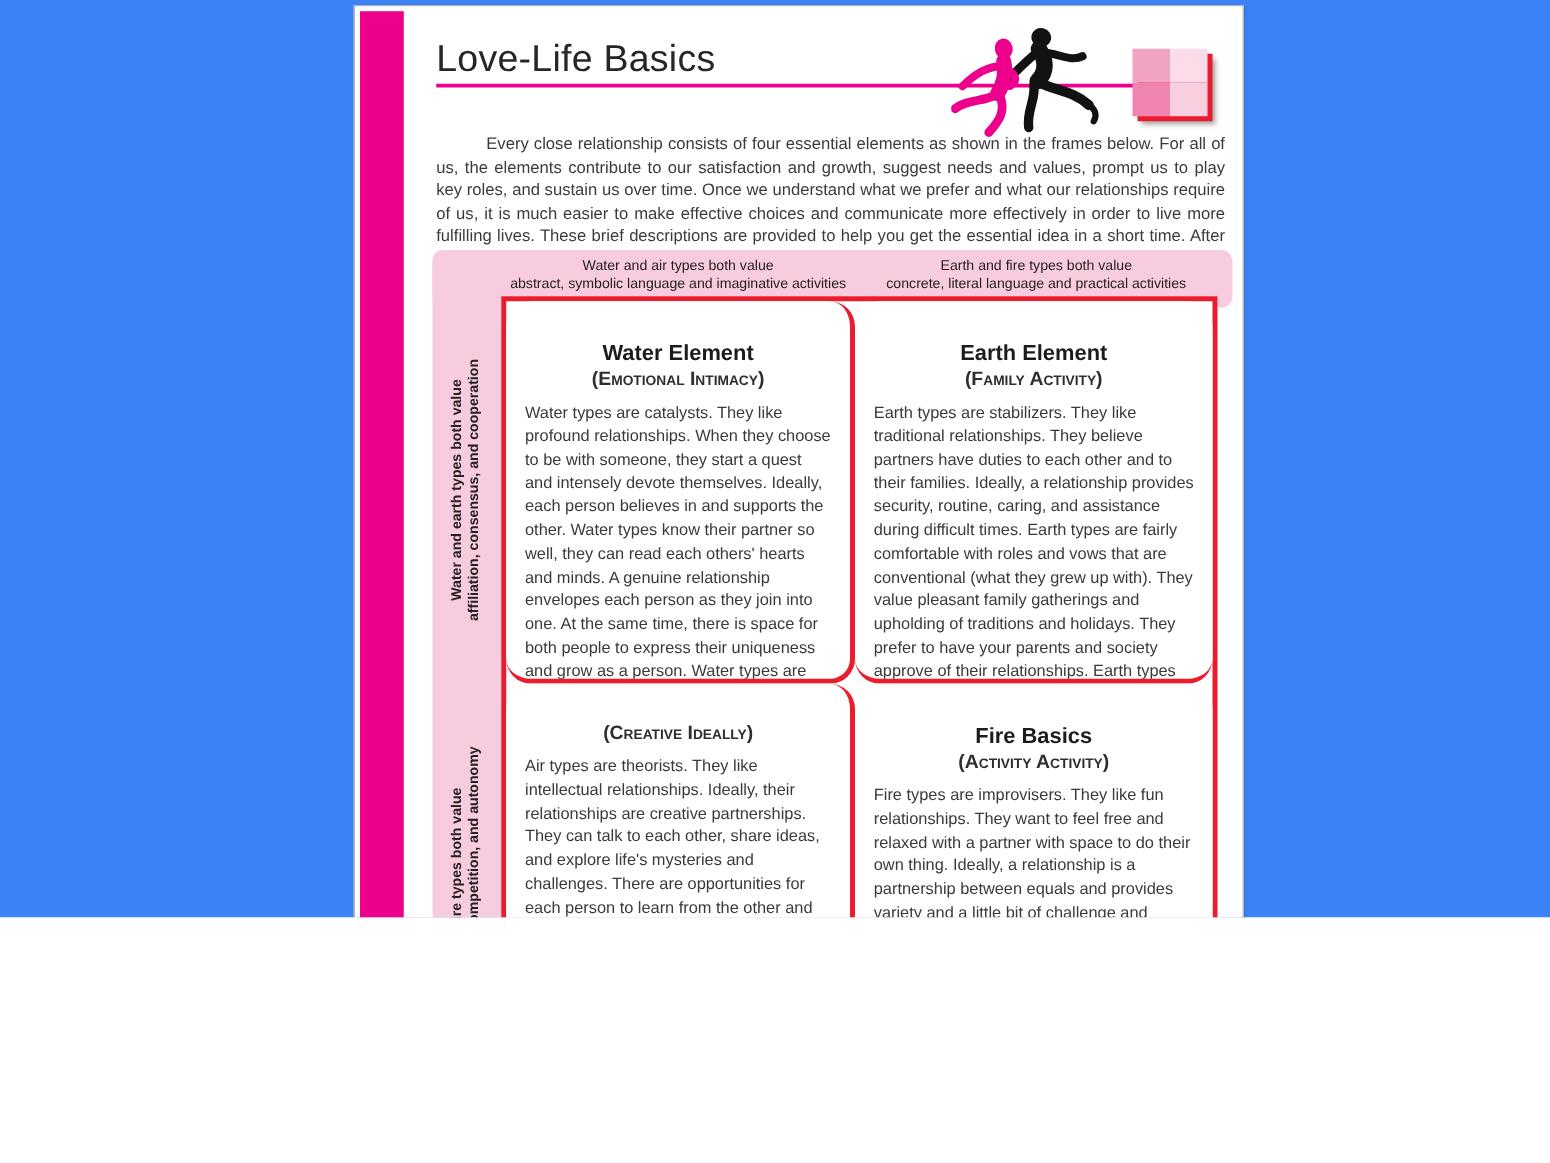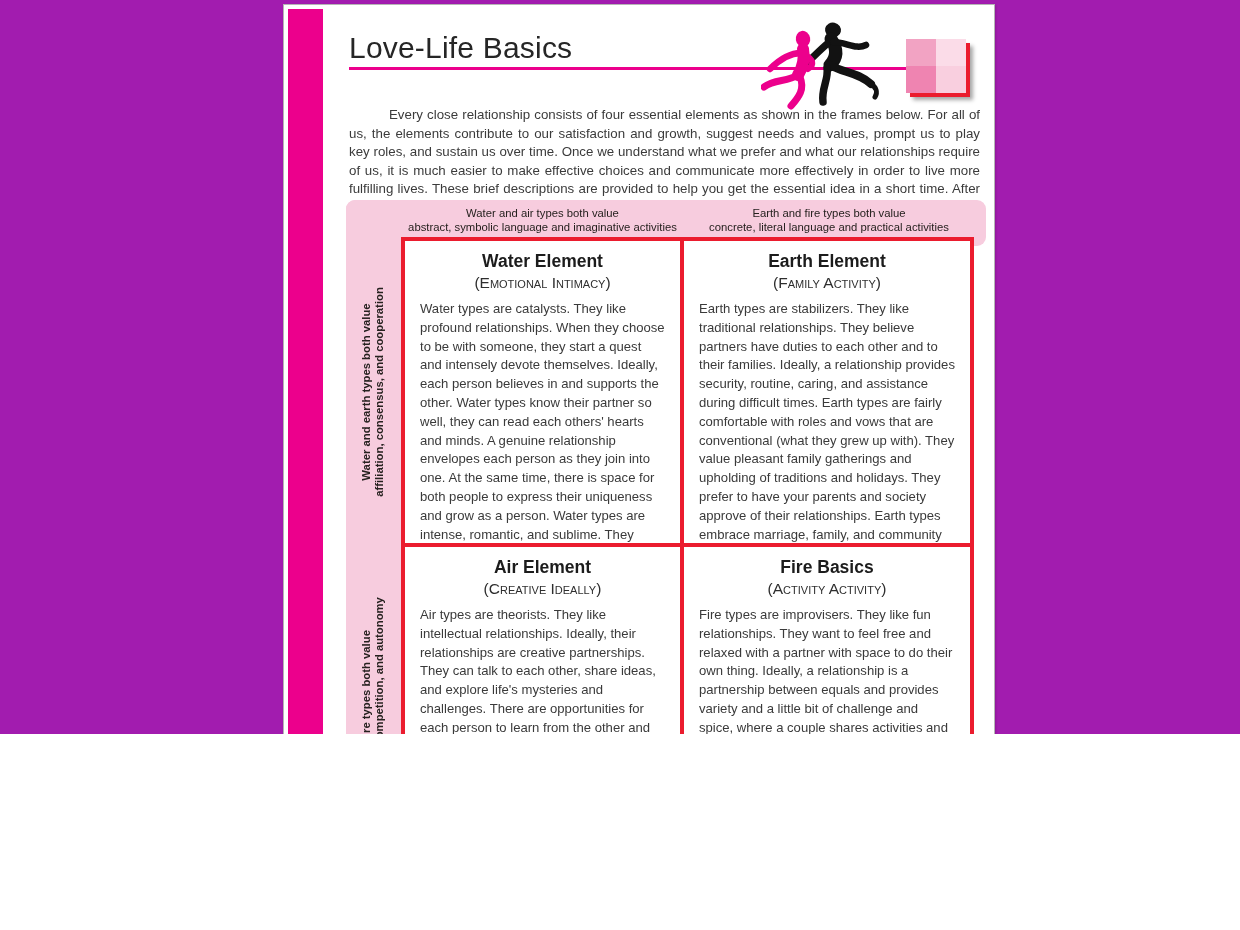--- a/index.html
+++ b/index.html
@@ -2,21 +2,21 @@
 <html style="--magenta: #EC008C; --pink: #F7CCDE; --red: #EB1C2E; --ink: #232323; --body: #3D3D3D;"><head>
 <meta charset="utf-8">
 <style>
   :root{
     --magenta:#EC008C; --pink:#F7CCDE; --red:#EB1C2E;
     --ink:#232323; --body:#3D3D3D;
   }
   *{margin:0;padding:0;box-sizing:border-box;}
   html,body{background:#fff;}
   body{font-family:"Liberation Sans","DejaVu Sans",sans-serif;color:var(--body);}
-  .canvas{position:relative;width:1240px;height:734px;background:#a21caf;overflow:hidden;}
+  .canvas{position:relative;width:1240px;height:734px;background:#3b82f6;overflow:hidden;}
   .sheet{position:absolute;left:283px;top:4px;width:712px;height:921px;background:#fff;
          border:1px solid #b5b5b5;box-shadow:1px 1px 2px rgba(0,0,0,.15);}
   .magenta-bar{position:absolute;left:4px;top:4px;width:35px;height:911px;background:var(--magenta);}
 
   
   .title{position:absolute;left:65px;top:26px;font-size:30px;color:#262626;letter-spacing:.2px;}
   .title-rule{position:absolute;left:65px;top:62px;width:562px;height:2.5px;background:var(--magenta);}
   .subtitle{position:absolute;left:65px;top:70px;font-size:15.5px;color:#1d1d1d;letter-spacing:.3px;}
   .dancers{position:absolute;left:477px;top:12px;width:128px;height:94px;}
   .swatch{position:absolute;left:622px;top:34px;width:64px;height:58px;}
@@ -41,25 +41,25 @@
   .col-head.c2{left:400px;width:290px;}
   .side-label{position:absolute;width:300px;height:54px;transform:rotate(-90deg);
               display:flex;flex-direction:column;justify-content:center;text-align:center;
               font-size:11.3px;font-weight:bold;line-height:13.5px;color:#26211f;}
   .side-label.r1{left:-61px;top:360px;}
   .side-label.r2{left:-61px;top:674px;}
 
   
   .qgrid{position:absolute;left:117px;top:232px;width:573px;height:628px;background:#fff;
          border:4px solid var(--red);display:grid;grid-template-columns:279px 1fr;grid-template-rows:306px 1fr;}
-  .cell{background:#fff;padding:8px 15px 0 15px;overflow:hidden;}
+  .cell{background:#fff;padding:29px 15px 0 15px;overflow:hidden;border-radius:20px;}
   .cell.br{border-right:4px solid var(--red);}
   .cell.bb{border-bottom:4px solid var(--red);}
   .cell h2{font-size:17.5px;color:#1c1c1c;text-align:center;margin-top:2px;}
-  .cell .sub{font-variant:small-caps;font-size:15.5px;color:#2e2e2e;text-align:center;margin:2px 0 8px 0;font-weight:400;}
+  .cell .sub{font-variant:small-caps;font-size:15.5px;color:#2e2e2e;text-align:center;margin:2px 0 8px 0;font-weight:700;}
   .cell .body{font-size:13.1px;line-height:18.8px;color:#3a3a3a;}
 
   
   .footer{position:absolute;left:374px;top:872px;display:flex;align-items:center;}
   .footer .badge{width:40px;height:50px;}
   .footer .ftext{margin-left:13px;font-size:12.8px;line-height:16.5px;color:#333;}
 </style>
 </head>
 <body>
 
@@ -133,21 +133,20 @@
         <div class="body">Water types are catalysts. They like profound relationships. When they choose to be with someone, they start a quest and intensely devote themselves. Ideally, each person believes in and supports the other. Water types know their partner so well, they can read each others' hearts and minds. A genuine relationship envelopes each person as they join into one. At the same time, there is space for both people to express their uniqueness and grow as a person. Water types are intense, romantic, and sublime. They prefer harmony between themselves, their family, and society.</div>
 
       </div>
       <div class="cell bb">
         <h2>Earth Element</h2>
         <div class="sub">(Family Activity)</div>
         <div class="body">Earth types are stabilizers. They like traditional relationships. They believe partners have duties to each other and to their families. Ideally, a relationship provides security, routine, caring, and assistance during difficult times. Earth types are fairly comfortable with roles and vows that are conventional (what they grew up with). They value pleasant family gatherings and upholding of traditions and holidays. They prefer to have your parents and society approve of their relationships. Earth types embrace marriage, family, and community as valuable institutions.</div>
 
       </div>
       <div class="cell br">
-        <h2>Air Element</h2>
         <div class="sub">(Creative Ideally)</div>
         <div class="body">Air types are theorists. They like intellectual relationships. Ideally, their relationships are creative partnerships. They can talk to each other, share ideas, and explore life's mysteries and challenges. There are opportunities for each person to learn from the other and progress personally and professionally. Air types take a philosophical or maybe a scientific approach to coupling, mindful that love can't always make sense or be strategized. Others may find them somewhat challenging to figure out. They don't need approval from others about their relationship choices.</div>
 
       </div>
       <div class="cell">
         <h2>Fire Basics</h2>
         <div class="sub">(Activity Activity)</div>
         <div class="body">Fire types are improvisers. They like fun relationships. They want to feel free and relaxed with a partner with space to do their own thing. Ideally, a relationship is a partnership between equals and provides variety and a little bit of challenge and spice, where a couple shares activities and enjoys each other's company. Fire types are fairly open to atypical relationships, and don't need formal vows to signal their commitment. Fire types tend to have a "live and let live" attitude, and don't need approval from others about their relationship choices.</div>
 
       </div>

